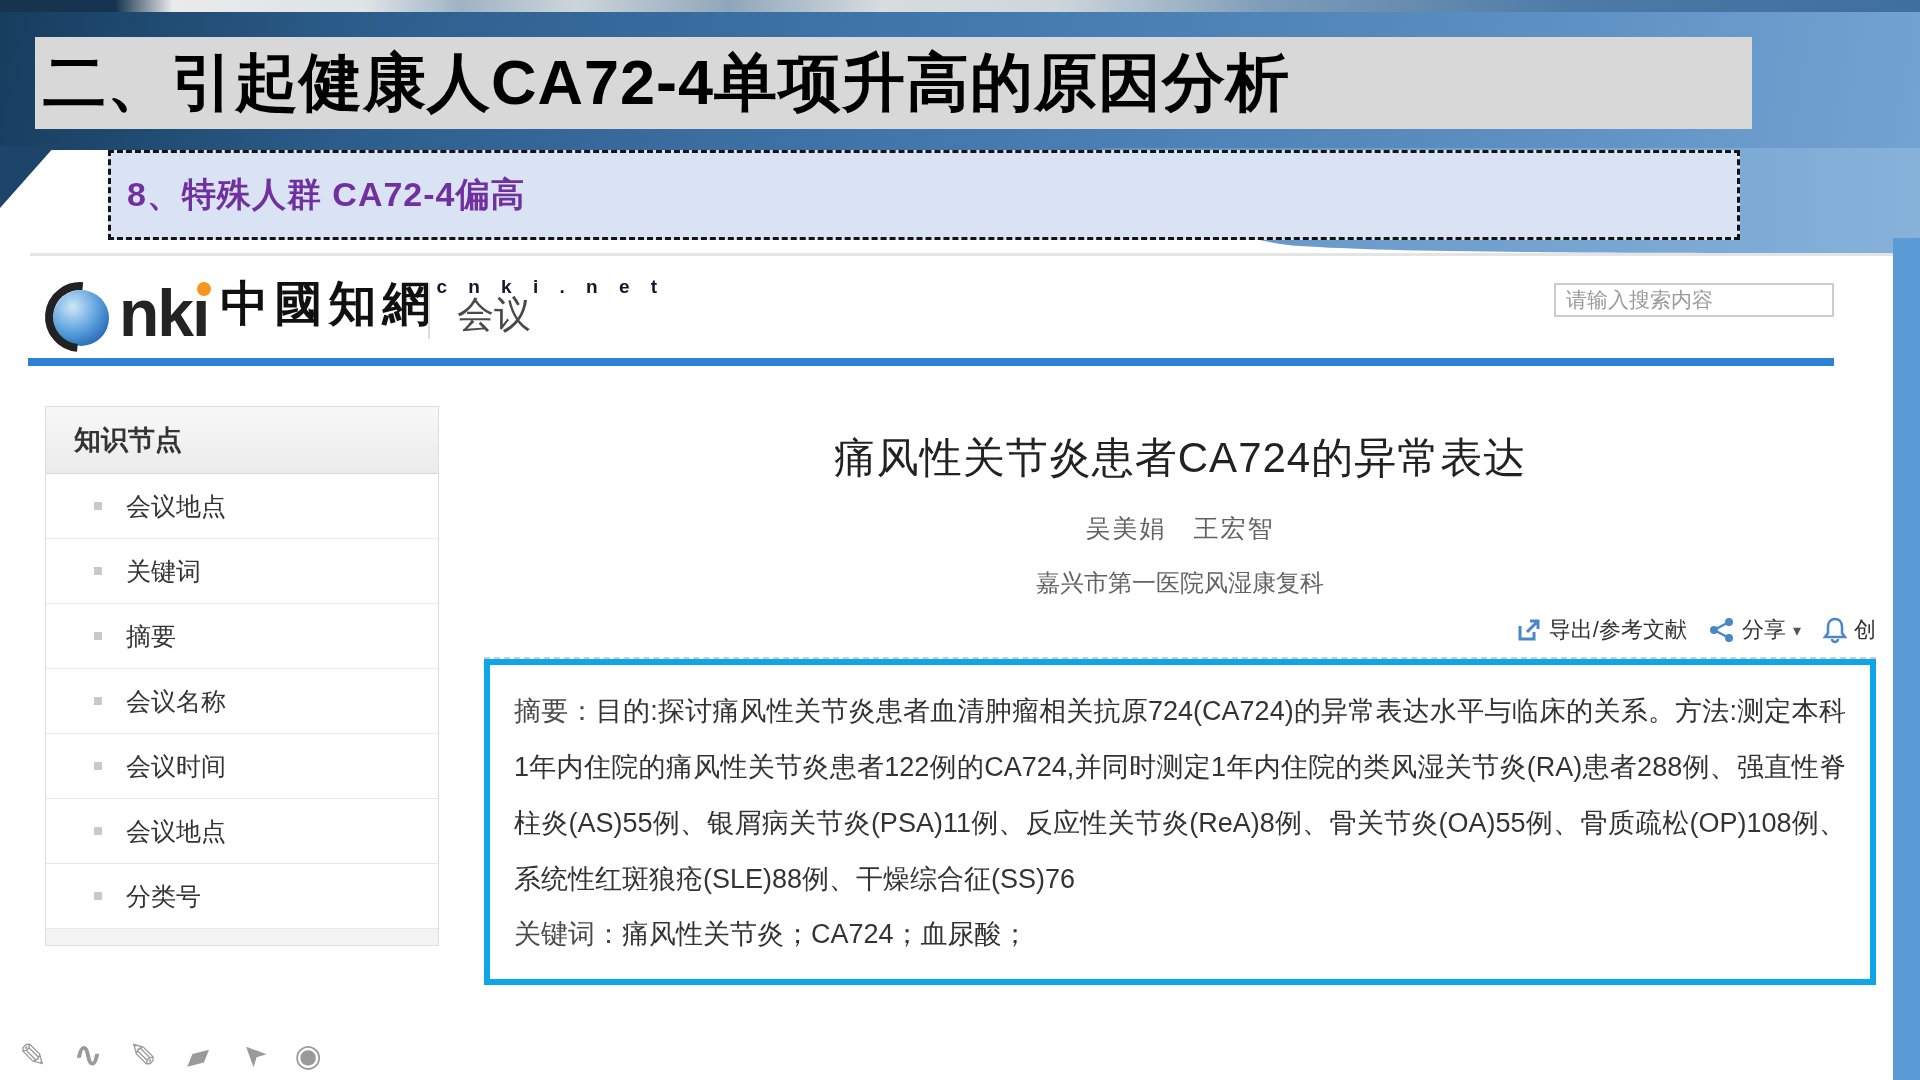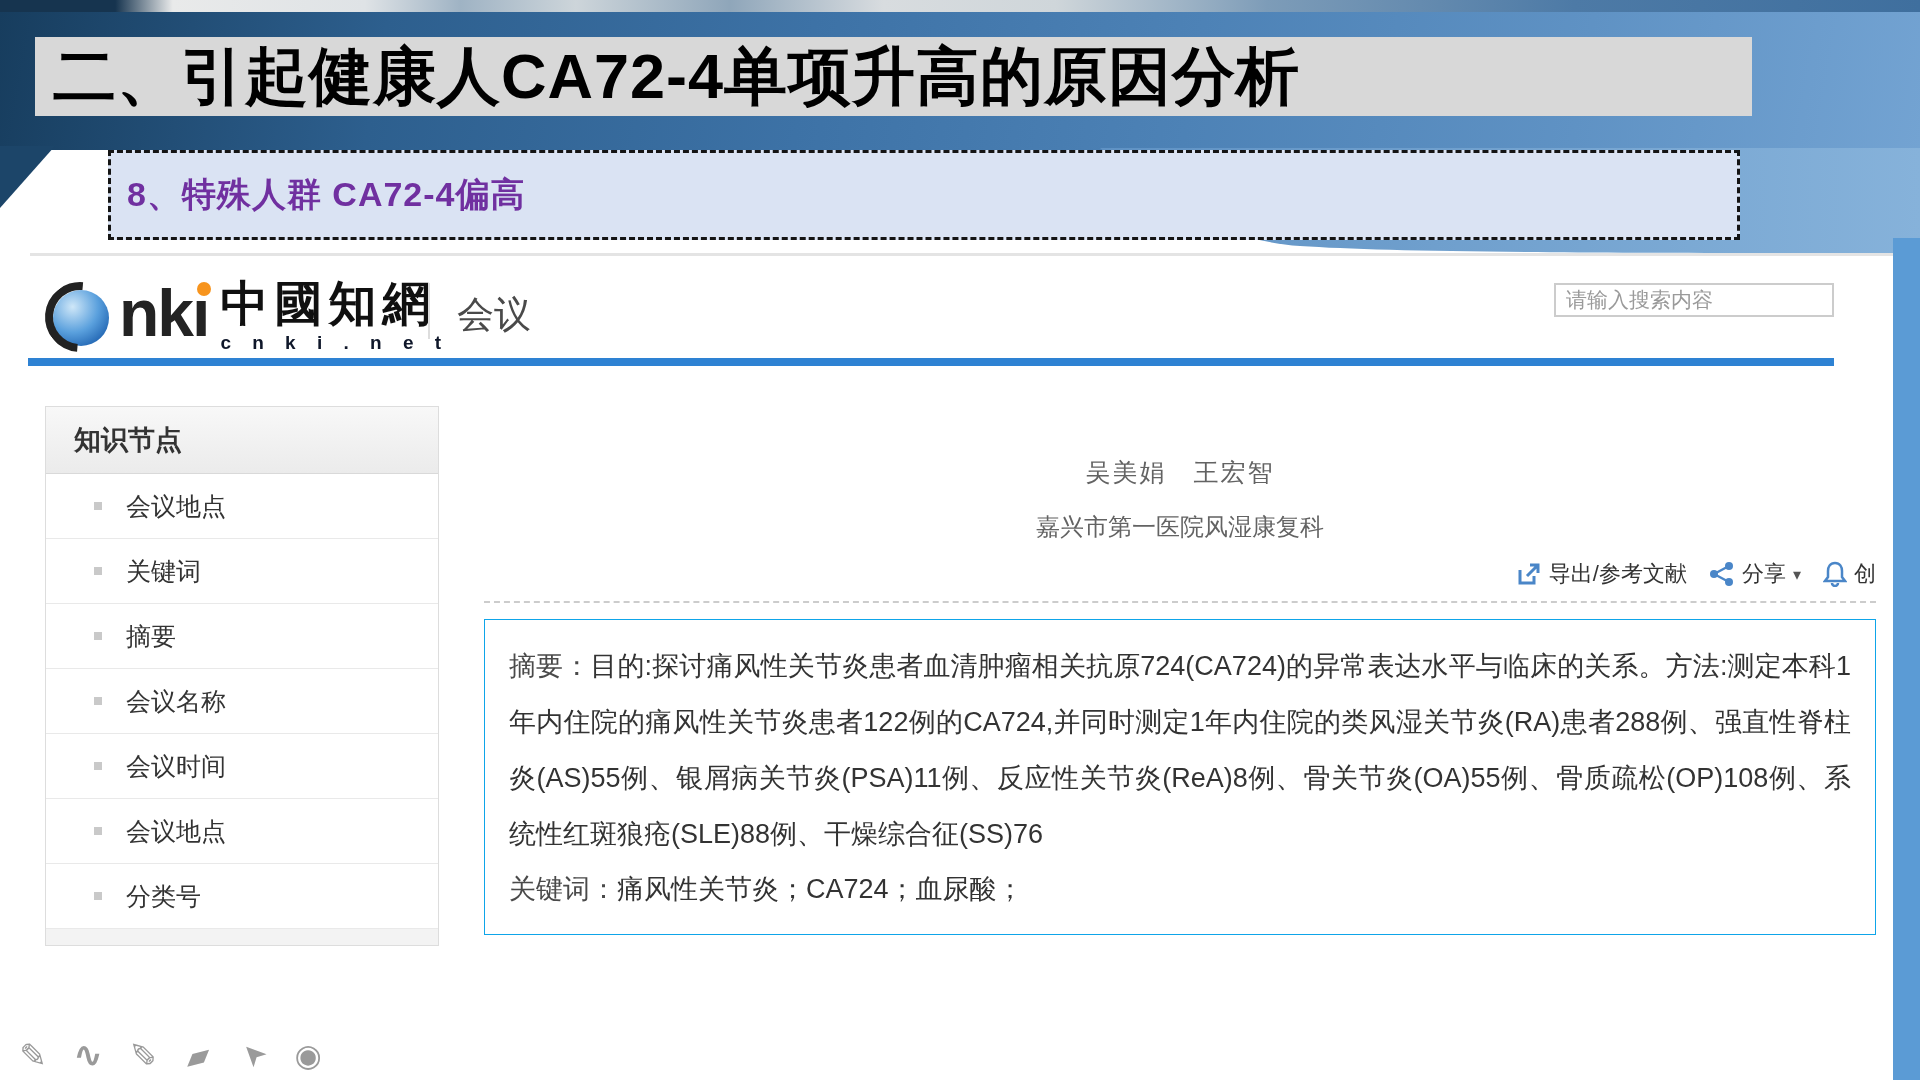--- a/index.html
+++ b/index.html
@@ -11,42 +11,42 @@
     background:linear-gradient(90deg,#16344f 0%,#16344f 6%,#e9eaea 9%,#dfe3e6 19%,#9fb3c4 24%,
       #cdd5da 30%,#8fa6ba 38%,#d8dcdf 46%,#cfd6da 55%,#7d9cb8 66%,#4d7aa6 82%,#3f6f9e 100%);}
   .blue-band{position:absolute;top:12px;left:0;width:1920px;height:138px;
     background:linear-gradient(100deg,#173d5e 0%,#2d5f8e 20%,#3d72a6 42%,#4d82b6 62%,#5f92c4 82%,#73a3d2 100%);}
   .swoosh{position:absolute;top:0;left:0;pointer-events:none;}
   .navy-triangle{position:absolute;left:0;top:146px;width:55px;height:62px;background:#1c4569;
     clip-path:polygon(0 0,100% 0,0 100%);}
   .right-strip{position:absolute;right:0;top:238px;width:27px;height:842px;background:#5b9bd5;}
 
   
-  .title-bar{position:absolute;left:35px;top:37px;width:1717px;height:79px;background:#d8d8d8;
-    display:flex;align-items:center;padding-left:18px;box-sizing:border-box;}
+  .title-bar{position:absolute;left:35px;top:37px;width:1717px;height:92px;background:#d8d8d8;
+    display:flex;align-items:center;padding-left:8px;box-sizing:border-box;}
   .title-text{font-size:63px;font-weight:900;color:#000;letter-spacing:1px;white-space:nowrap;}
 
   
   .subtitle-box{position:absolute;left:108px;top:150px;width:1632px;height:90px;background:#dae3f3;
     border:3px dashed #141414;box-sizing:border-box;display:flex;align-items:center;padding-left:16px;z-index:3;}
   .subtitle-text{font-size:34px;font-weight:bold;color:#7030a0;letter-spacing:1px;}
 
   .gray-line{position:absolute;left:30px;top:253px;width:1863px;height:3px;background:#e4e4e4;}
 
   
   .cnki-header{position:absolute;left:45px;top:276px;display:flex;align-items:flex-start;}
   .globe-wrap{position:relative;width:72px;height:80px;margin-top:2px;}
   .globe{position:absolute;left:8px;top:12px;width:56px;height:56px;border-radius:50%;
     background:radial-gradient(circle at 35% 30%,#cfe7f8,#5aa0dd 48%,#1b5fae 85%);}
   .globe-arc{position:absolute;left:0px;top:4px;width:70px;height:70px;border-radius:50%;
     border:8px solid transparent;border-left-color:#222;border-top-color:#222;transform:rotate(-40deg);box-sizing:border-box;}
   .logo-latin{font-size:66px;font-weight:800;color:#232323;line-height:74px;letter-spacing:-2px;margin-left:2px;}
   .i-stem{position:relative;display:inline-block;}
   .i-dot{position:absolute;left:5px;top:6px;width:14px;height:14px;border-radius:50%;background:#f7941d;}
-  .logo-col{display:flex;flex-direction:column;margin-left:12px;}
+  .logo-col{display:flex;flex-direction:row;margin-left:12px;}
   .logo-cn{font-family:"Liberation Serif","DejaVu Serif",serif;font-size:48px;font-weight:bold;color:#101010;
     letter-spacing:6px;line-height:56px;}
   .logo-net{font-size:19px;letter-spacing:8px;color:#0f172a;text-align:right;margin-top:0px;font-weight:bold;}
   .header-divider{position:absolute;left:428px;top:283px;width:2px;height:56px;background:#ddd;}
   .section-label{position:absolute;left:457px;top:290px;font-size:37px;color:#4a4a4a;}
   .search-box{position:absolute;left:1554px;top:283px;width:280px;height:34px;border:2px solid #ccc;
     box-sizing:border-box;background:#fff;}
   .search-box input{width:100%;height:100%;border:none;outline:none;font-size:21px;color:#333;
     padding:0 10px;font-family:inherit;background:transparent;box-sizing:border-box;}
   .search-box input::placeholder{color:#9a9a9a;}
@@ -64,21 +64,21 @@
   
   .article{position:absolute;left:484px;top:430px;width:1392px;}
   .article-title{text-align:center;font-size:42px;color:#222;font-weight:500;letter-spacing:1px;}
   .article-authors{text-align:center;font-size:25px;color:#636363;margin-top:26px;letter-spacing:2px;}
   .article-affil{text-align:center;font-size:24px;color:#636363;margin-top:22px;}
   .article-actions{display:flex;justify-content:flex-end;align-items:center;gap:22px;margin-top:16px;
     font-size:22px;color:#333;height:30px;overflow:hidden;}
   .act{display:flex;align-items:center;gap:7px;cursor:pointer;white-space:nowrap;}
   .caret{font-size:16px;color:#555;}
   .dashed-rule{border:none;border-top:2px dashed #ccc;margin:12px 0 0 0;}
-  .abstract-box{margin-top:16px;border:1px solid #0ea5e9;padding:18px 24px 20px 24px;
+  .abstract-box{border:6px solid #0ea5e9;padding:18px 24px 20px 24px;
     font-size:27px;color:#333;line-height:56px;text-align:justify;}
   .abstract-label,.kw-label{color:#4a4a4a;}
   .kw-line{margin-top:2px;line-height:50px;}
 
   
   .draw-toolbar{position:absolute;left:14px;top:1036px;display:flex;gap:17px;align-items:center;}
   .tool{width:38px;height:38px;display:flex;align-items:center;justify-content:center;
     color:#9a9a9a;font-size:33px;cursor:pointer;}
   .tool:nth-child(2){font-weight:bold;font-size:36px;}
   .tool:nth-child(3){transform:scaleX(-1);}
@@ -160,20 +160,21 @@
       <span class="lbl">会议地点</span>
       </div>
     <div class="sidebar-item">
       <span class="bullet"></span>
       <span class="lbl">分类号</span>
       </div>
     <div class="sidebar-footer"></div>
   </div>
 
   <div class="article">
+    <div class="article-title">痛风性关节炎患者CA724的异常表达</div>
     <div class="article-authors">吴美娟　王宏智</div>
     <div class="article-affil">嘉兴市第一医院风湿康复科</div>
 
     <div class="article-actions">
       <span class="act">
         <svg class="icon" width="26" height="26" viewBox="0 0 26 26">
           <path d="M4 9 v13 h14 v-7" fill="none" stroke="#4a86c8" stroke-width="3"></path>
           <path d="M11 15 L22 4 M14 4 h8 v8" fill="none" stroke="#4a86c8" stroke-width="3"></path>
         </svg>
         <span>导出/参考文献</span>

